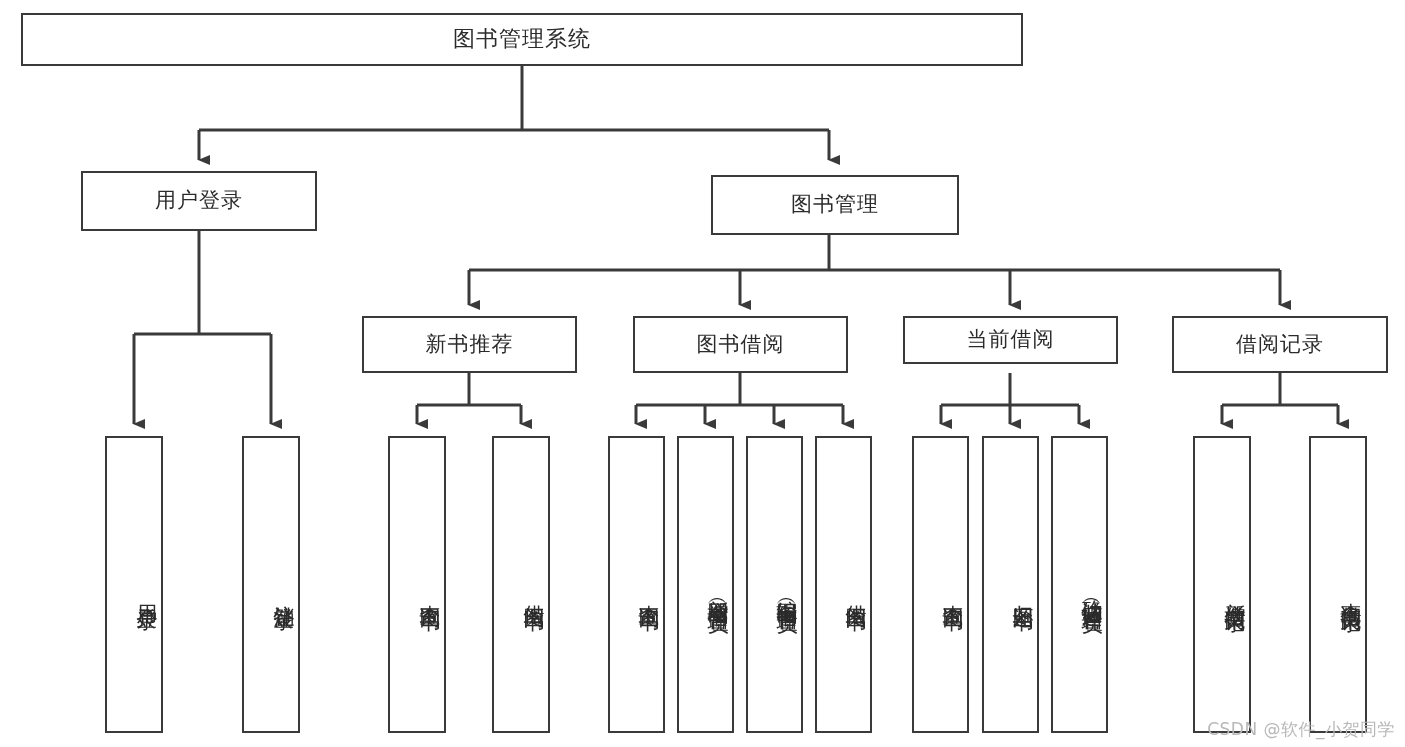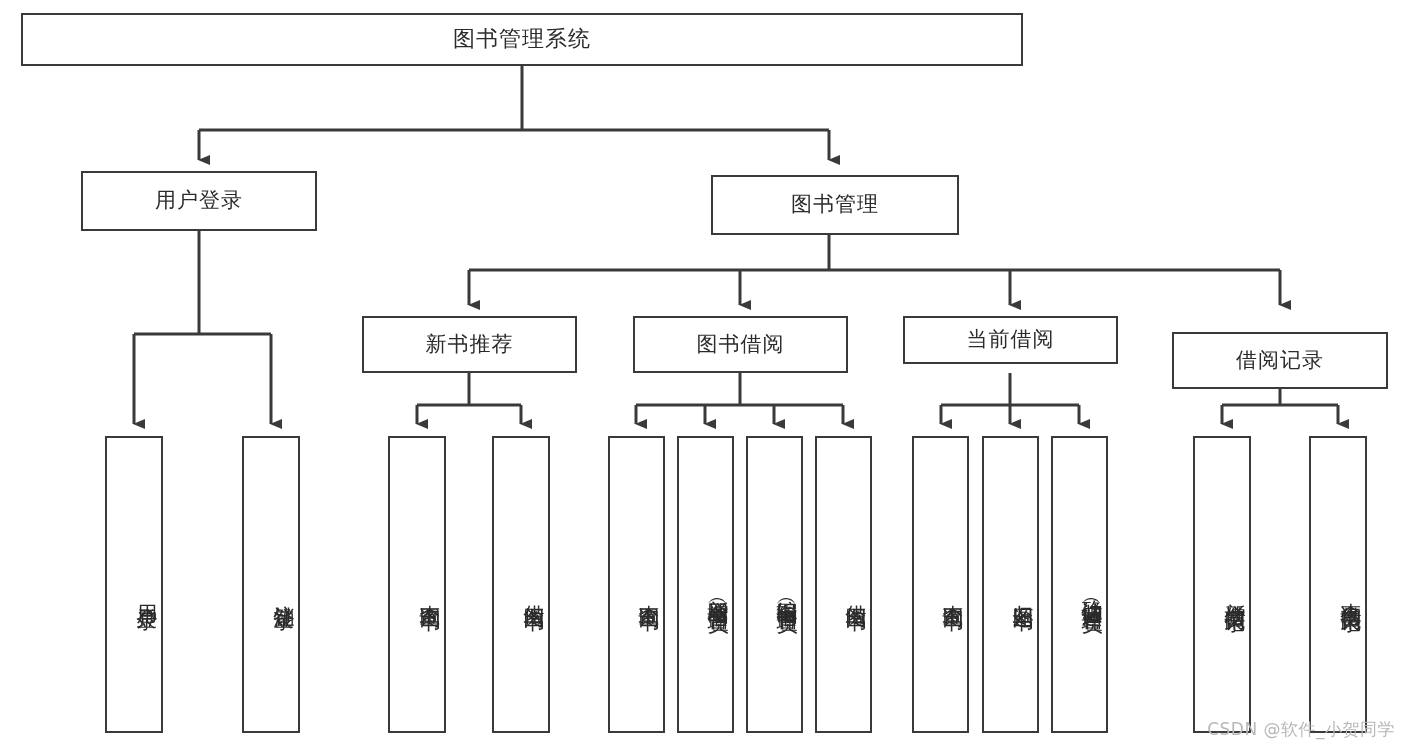--- a/index.html
+++ b/index.html
@@ -137,21 +137,21 @@
 
   <div class="node h" style="left:362px; top:316px; width:215px; height:57px;justify-content:center;">
     <span class="txt">新书推荐</span>
   </div>
   <div class="node h" style="left:633px; top:316px; width:215px; height:57px;align-items:center;">
     <span class="txt">图书借阅</span>
   </div>
   <div class="node h" style="left:903px; top:316px; width:215px; height:48px;">
     <span class="txt">当前借阅</span>
   </div>
-  <div class="node h" style="left:1172px; top:316px; width:216px; height:57px;margin-top:16px;">
+  <div class="node h" style="left:1172px; top:316px; width:216px; height:57px;">
     <span class="txt">借阅记录</span>
   </div>
 
   <div class="node v" style="left:105px; top:436px; width:58px; height:297px;">
     <span class="txt">用户登录</span>
   </div>
   <div class="node v" style="left:242px; top:436px; width:58px; height:297px;">
     <span class="txt">注销登录</span>
   </div>
 

